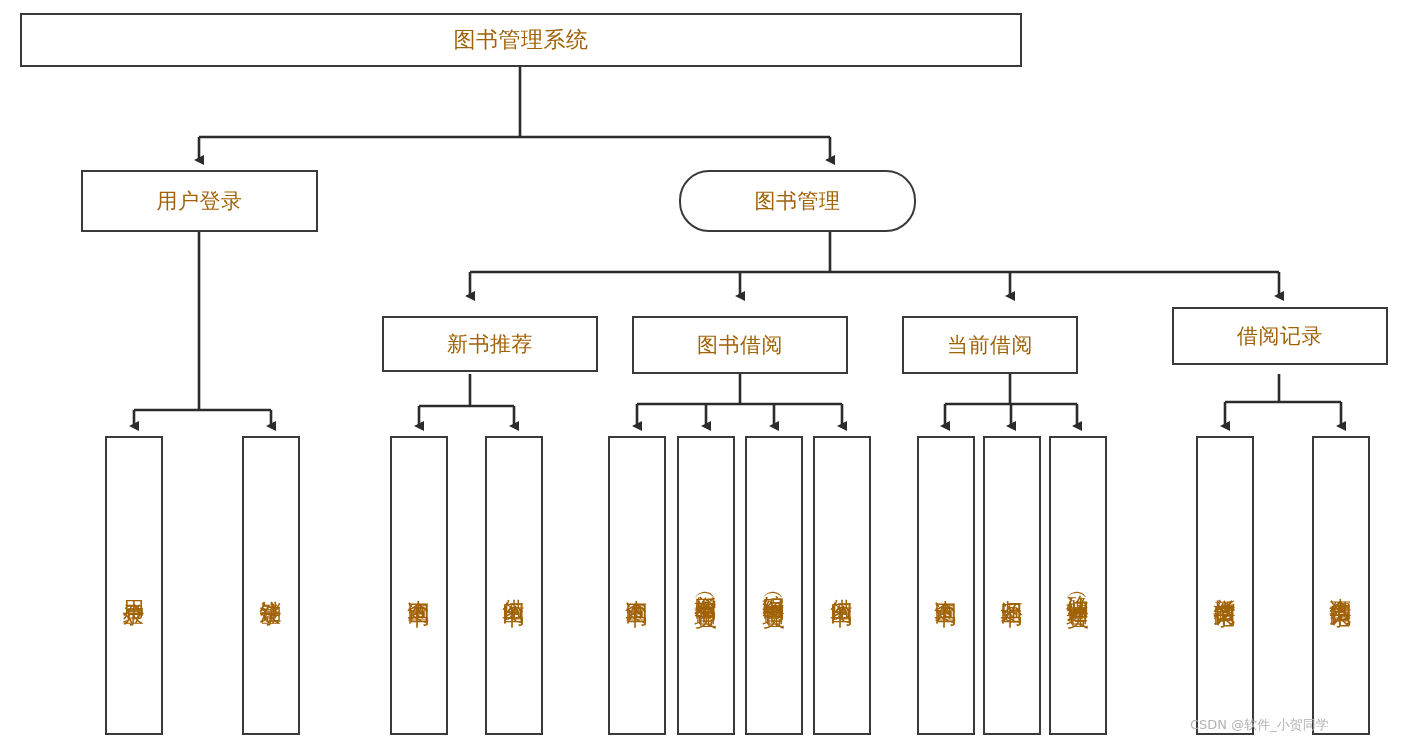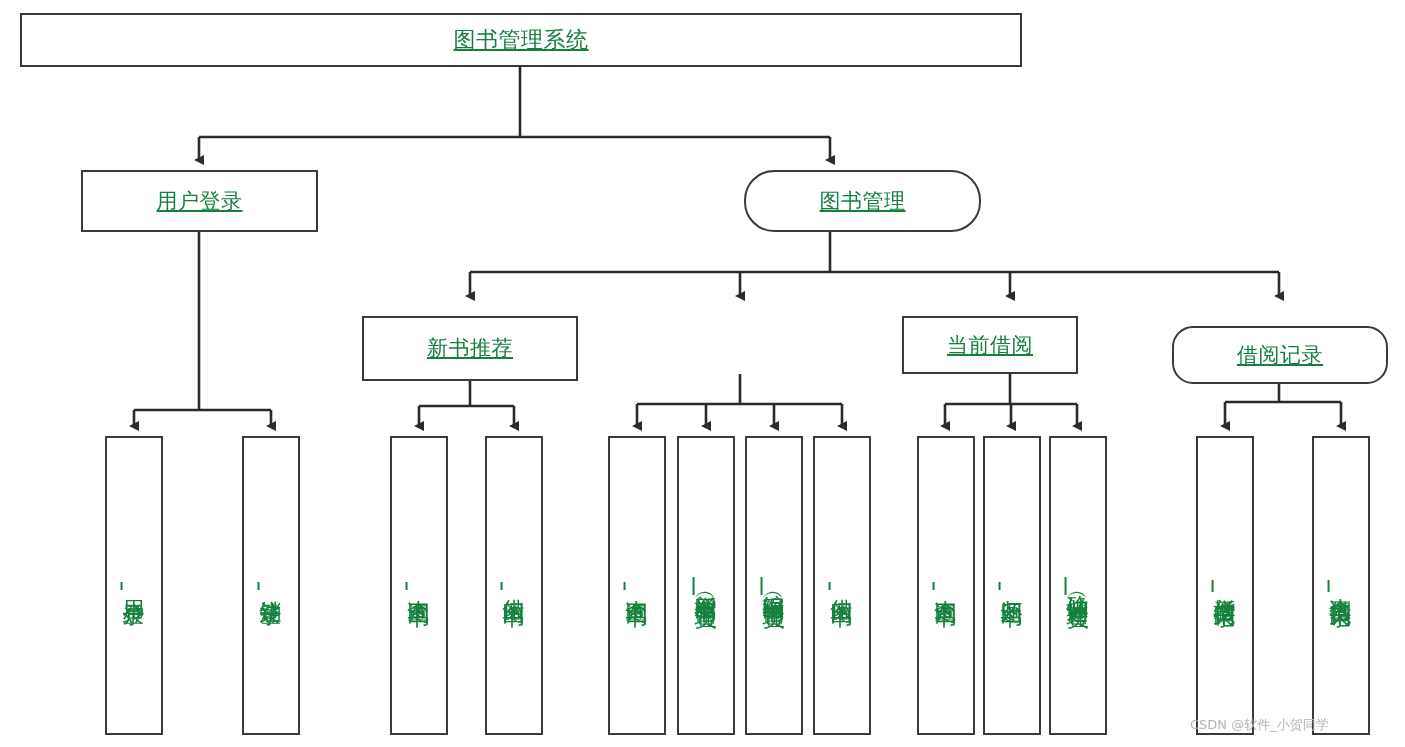--- a/index.html
+++ b/index.html
@@ -24,22 +24,21 @@
     pointer-events: none;
   }
   .node {
     position: absolute;
     box-sizing: border-box;
     background: #ffffff;
     border: 2px solid #3a3a3a;
     display: flex;
     align-items: center;
     justify-content: center;
-    color: #15803d;
-    text-decoration: underline;
+    color: #a16207;
   }
   .node .label {
     text-align: center;
     line-height: 1.0;
     white-space: pre;
   }
   
   .node.h .label {
     font-size: 21px;
     letter-spacing: 0.5px;
@@ -126,31 +125,34 @@
     </g>
   </svg>
 
   <div class="node h root" style="left:20px; top:13px; width:1002px; height:54px;">
     <span class="label">图书管理系统</span>
   </div>
 
   <div class="node h" style="left:81px; top:170px; width:237px; height:62px;">
     <span class="label">用户登录</span>
   </div>
-  <div class="node h" style="left:744px; top:170px; width:237px; height:62px;border-radius:30px;">
+  <div class="node h" style="left:679px; top:170px; width:237px; height:62px;border-radius:30px;">
     <span class="label">图书管理</span>
   </div>
 
-  <div class="node h" style="left:362px; top:316px; width:216px; height:65px;">
+  <div class="node h" style="left:382px; top:316px; width:216px; height:56px;">
     <span class="label">新书推荐</span>
+  </div>
+  <div class="node h" style="left:632px; top:316px; width:216px; height:58px;">
+    <span class="label">图书借阅</span>
   </div>
   <div class="node h" style="left:902px; top:316px; width:176px; height:58px;">
     <span class="label">当前借阅</span>
   </div>
-  <div class="node h" style="left:1172px; top:326px; width:216px; height:58px;border-radius:21px;">
+  <div class="node h" style="left:1172px; top:307px; width:216px; height:58px;">
     <span class="label">借阅记录</span>
   </div>
 
   <div class="node v" style="left:105px; top:436px; width:58px; height:299px;">
     <span class="label">用户登录</span>
   </div>
   <div class="node v" style="left:242px; top:436px; width:58px; height:299px;">
     <span class="label">注销登录</span>
   </div>
 

